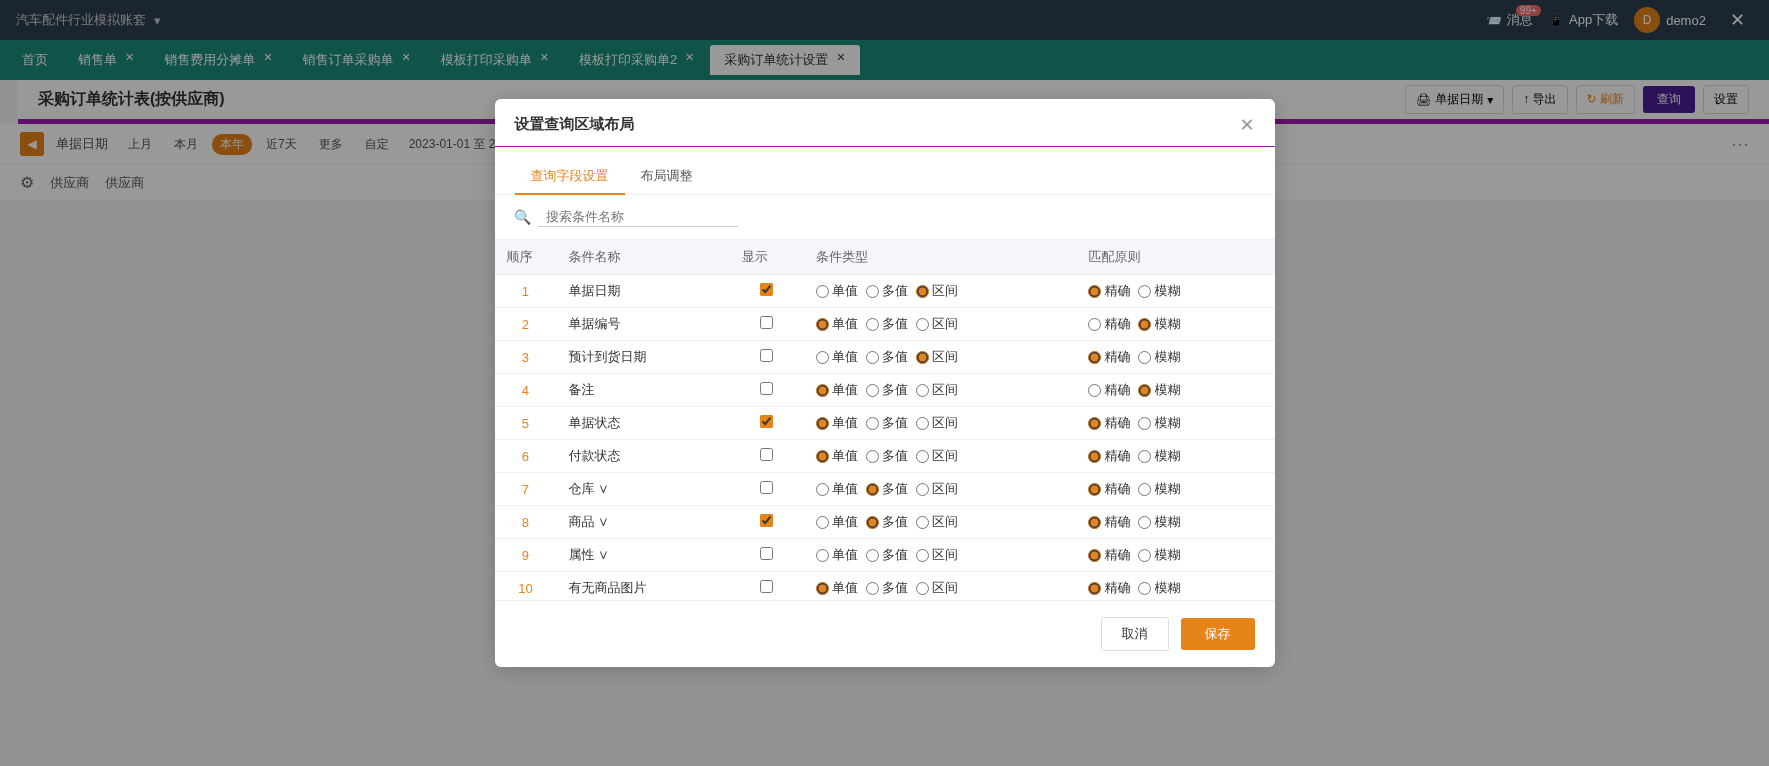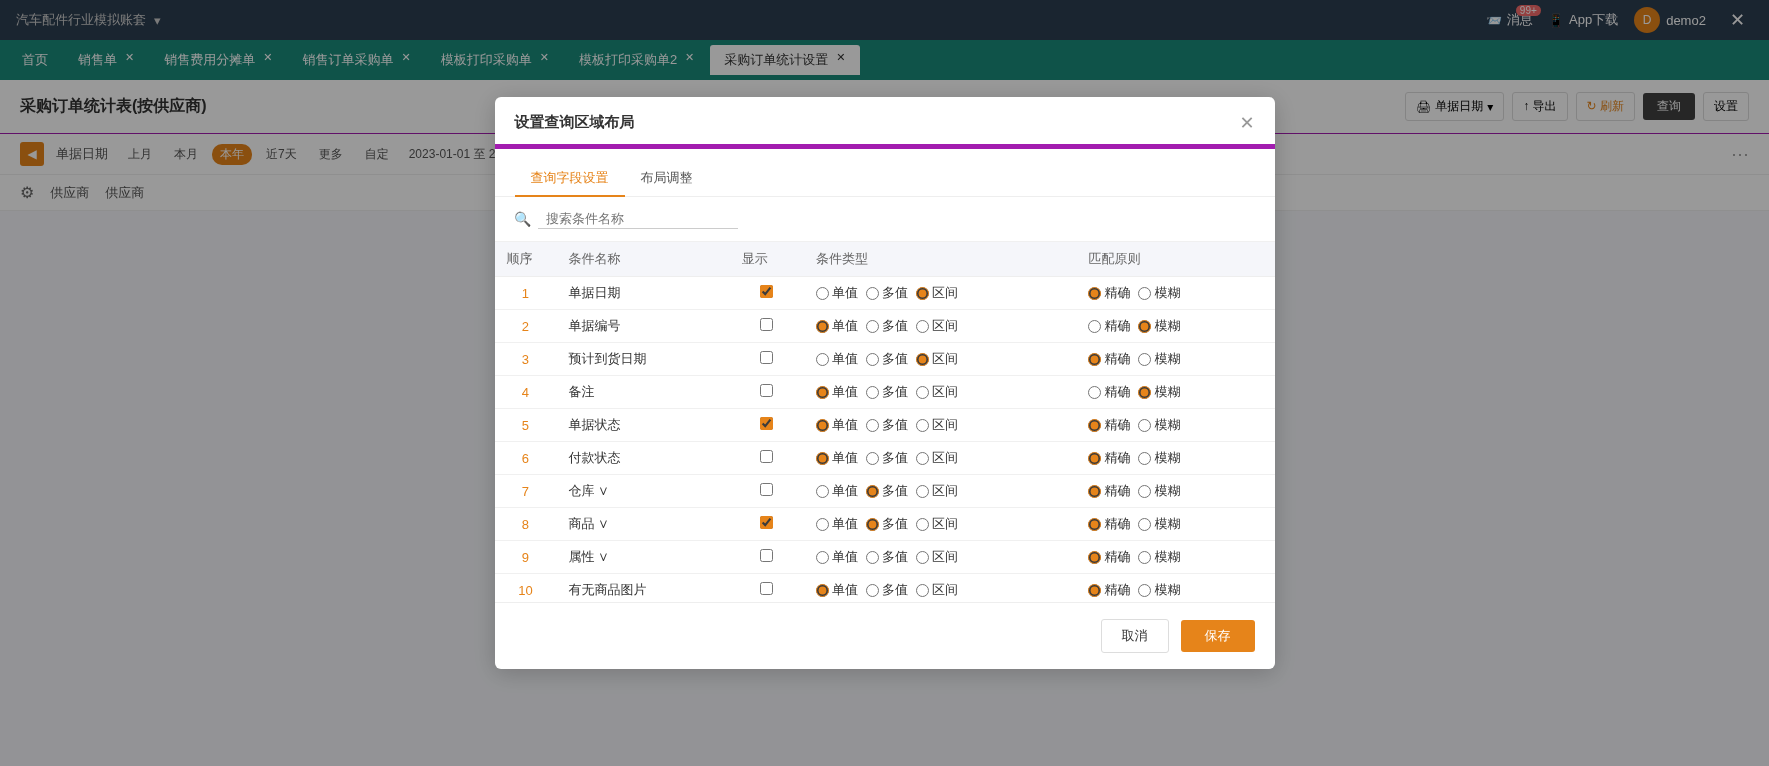--- a/index.html
+++ b/index.html
@@ -60,32 +60,33 @@
     .main-content {
       width: 100%;
       height: calc(766px - 80px);
       background: #f5f6fa;
       position: relative;
     }
 
     
     .page-header {
       background: #fff;
-      padding: 12px 20px;
+      padding: 5px 20px;
       display: flex;
       align-items: center;
       justify-content: space-between;
-      border-bottom: 1px solid #a21caf;
+      border-bottom: 5px solid #a21caf;
+      margin-left: 18px;
     }
     .page-title { font-size: 16px; font-weight: bold; color: #333; }
     .header-actions { display: flex; align-items: center; gap: 8px; }
     .btn-print { background: #fff; border: 1px solid #ddd; padding: 5px 10px; border-radius: 3px; font-size: 12px; cursor: pointer; display: flex; align-items: center; gap: 4px; }
     .btn-export { background: #fff; border: 1px solid #ddd; padding: 5px 10px; border-radius: 3px; font-size: 12px; cursor: pointer; }
     .btn-refresh { background: #fff; border: 1px solid #ddd; padding: 5px 10px; border-radius: 3px; font-size: 12px; cursor: pointer; color: #e6841a; }
-    .btn-query { background: #404040; color: #fff; border: none; padding: 5px 14px; border-radius: 3px; font-size: 12px; cursor: pointer; }
+    .btn-query { background: #4c1d95; color: #fff; border: none; padding: 5px 14px; border-radius: 3px; font-size: 12px; cursor: pointer; }
     .btn-settings { background: #fff; border: 1px solid #ddd; padding: 5px 10px; border-radius: 3px; font-size: 12px; cursor: pointer; text-align: center; }
 
     
     .filter-bar {
       background: #fff;
       padding: 8px 20px;
       display: flex;
       align-items: center;
       gap: 12px;
       border-bottom: 1px solid #eee;
@@ -115,21 +116,21 @@
       border-radius: 6px;
       width: 780px;
       max-height: 640px;
       box-shadow: 0 4px 24px rgba(0,0,0,0.2);
       position: relative;
       display: flex;
       flex-direction: column;
     }
     .dialog-header {
       padding: 16px 20px 12px;
-      border-bottom: 5px solid #a21caf;
+      border-bottom: 1px solid #a21caf;
       display: flex;
       align-items: center;
       justify-content: space-between;
     }
     .dialog-title { font-size: 15px; font-weight: bold; color: #333; }
     .dialog-close { font-size: 18px; cursor: pointer; color: #999; line-height: 1; }
 
     .dialog-tabs {
       display: flex;
       padding: 12px 20px 0;

